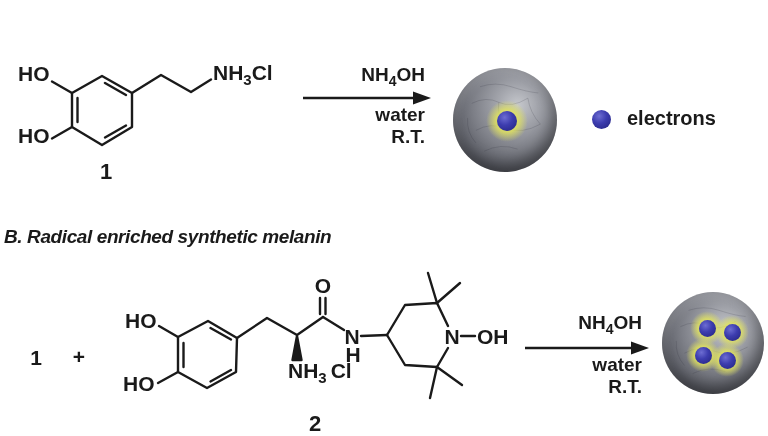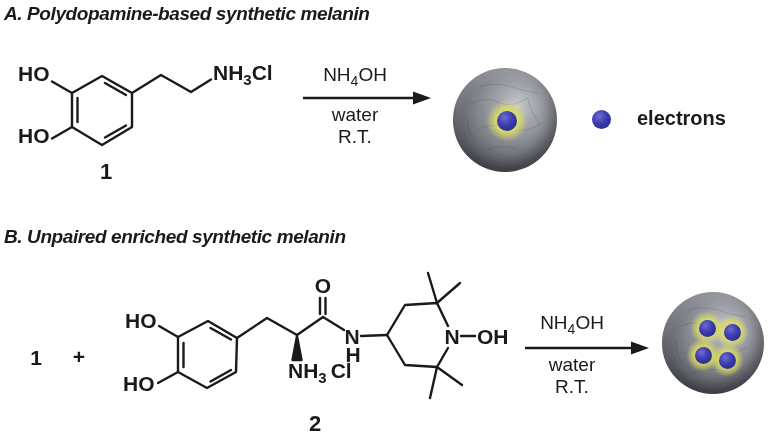--- a/index.html
+++ b/index.html
@@ -7,24 +7,24 @@
     position:relative;width:768px;height:436px;background:#ffffff;
     font-family:"Liberation Sans","DejaVu Sans",sans-serif;color:#1a1a1a;
     overflow:hidden;
   }
   .abs{position:absolute;}
   .sec-title{
     font-size:19px;font-weight:700;font-style:italic;letter-spacing:-0.4px;
     white-space:nowrap;color:#1a1a1a;
   }
   .chem-num{font-size:21px;font-weight:700;}
-  .rxn-text{font-size:19px;font-weight:400;text-align:center;white-space:nowrap;line-height:21px;}
+  .rxn-text{font-size:19px;font-weight:700;text-align:right;white-space:nowrap;line-height:21px;}
   .rxn-text sub{font-size:14px;}
   .legend-text{font-size:20px;font-weight:700;line-height:25px;white-space:nowrap;}
-  .legend-indent{margin-left:13px;}
+  .legend-indent{margin-left:3px;}
   svg text{font-family:"Liberation Sans","DejaVu Sans",sans-serif;font-weight:700;fill:#1a1a1a;}
   .sphere{
     position:absolute;border-radius:50%;
     background:radial-gradient(circle at 62% 36%, #c6c8cd 0%, #a2a4ab 22%, #7d7f87 48%, #54565e 74%, #35373e 96%);
     box-shadow: inset -4px -8px 14px rgba(0,0,0,0.35), inset 3px 5px 8px rgba(255,255,255,0.18);
   }
   .mesh{position:absolute;left:0;top:0;width:100%;height:100%;}
   .glow{
     position:absolute;border-radius:50%;
     background:radial-gradient(circle, rgba(234,236,110,0.95) 0%, rgba(226,228,92,0.8) 38%, rgba(226,228,92,0.0) 70%);
@@ -32,21 +32,20 @@
   .edot{
     position:absolute;border-radius:50%;
     background:radial-gradient(circle at 38% 32%, #6d6dd2 0%, #3d3daf 42%, #21217c 100%);
   }
 </style>
 </head>
 <body>
 
 <div id="figure">
 
-  <div class="abs sec-title" style="left:4px;top:3px;">A. Polydopamine-based synthetic melanin</div>
 
   <svg class="abs" style="left:10px;top:50px;" width="280" height="140" viewBox="0 0 280 140">
     <g stroke="#1a1a1a" stroke-width="2.4" fill="none" stroke-linecap="round" stroke-linejoin="round">
       <path d="M92,26 L122,43 L122,77 L92,95 L62,77 L62,43 Z"></path>
       <line x1="67.5" y1="48" x2="67.5" y2="72"></line>
       <line x1="95" y1="33" x2="116" y2="45"></line>
       <line x1="116" y1="75.5" x2="95" y2="87.5"></line>
       <line x1="62" y1="43" x2="42" y2="31.5"></line>
       <line x1="62" y1="77" x2="42" y2="88.5"></line>
       <polyline points="122,43 151,25 181,42 201,29.5"></polyline>
@@ -78,21 +77,21 @@
     </svg>
     <div class="glow" style="left:33px;top:32px;width:42px;height:42px;"></div>
     <div class="edot" style="left:44px;top:43px;width:20px;height:20px;"></div>
   </div>
 
   <div class="edot abs" style="left:592px;top:110px;width:19px;height:19px;"></div>
   <div class="abs legend-text" style="left:624px;top:106px;">
     <div class="legend-indent">electrons</div>
   </div>
 
-  <div class="abs sec-title" style="left:4px;top:226px;">B. Unpaired enriched synthetic melanin</div>
+  <div class="abs sec-title" style="left:4px;top:226px;">B. Radical enriched synthetic melanin</div>
 
   <div class="abs chem-num" style="left:26px;top:346px;width:20px;text-align:center;">1</div>
   <div class="abs chem-num" style="left:69px;top:345px;width:20px;text-align:center;">+</div>
 
   <svg class="abs" style="left:100px;top:255px;" width="420" height="181" viewBox="0 0 420 181">
     <g stroke="#1a1a1a" stroke-width="2.4" fill="none" stroke-linecap="round" stroke-linejoin="round">
       <path d="M108,66 L137,83 L136,117 L107,133 L78,117 L78,82 Z"></path>
       <line x1="83.5" y1="88" x2="83.5" y2="112"></line>
       <line x1="110.5" y1="73" x2="131" y2="84.5"></line>
       <line x1="131" y1="115" x2="110.5" y2="126.5"></line>

